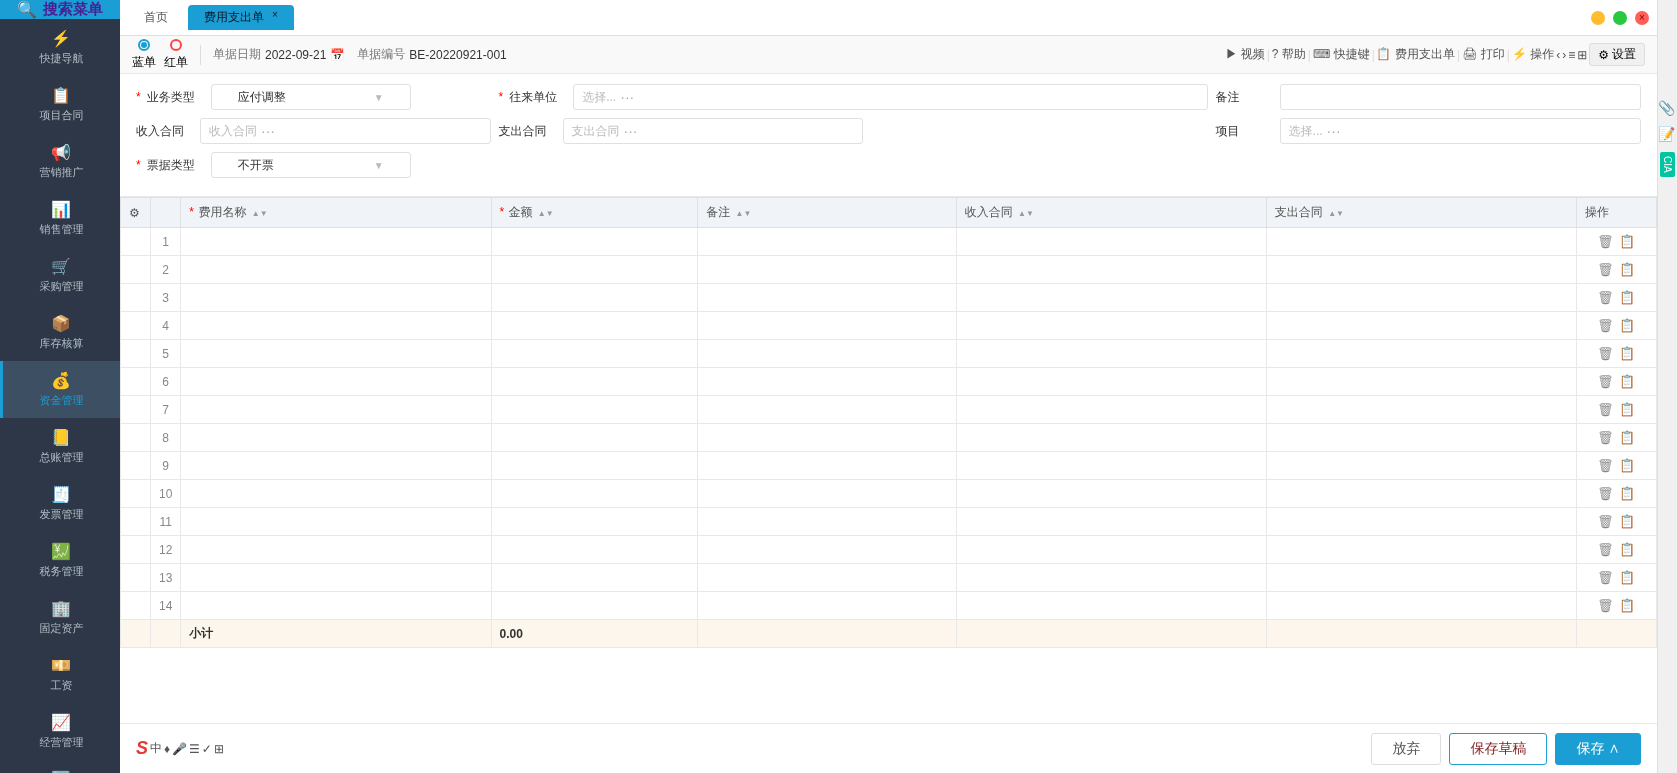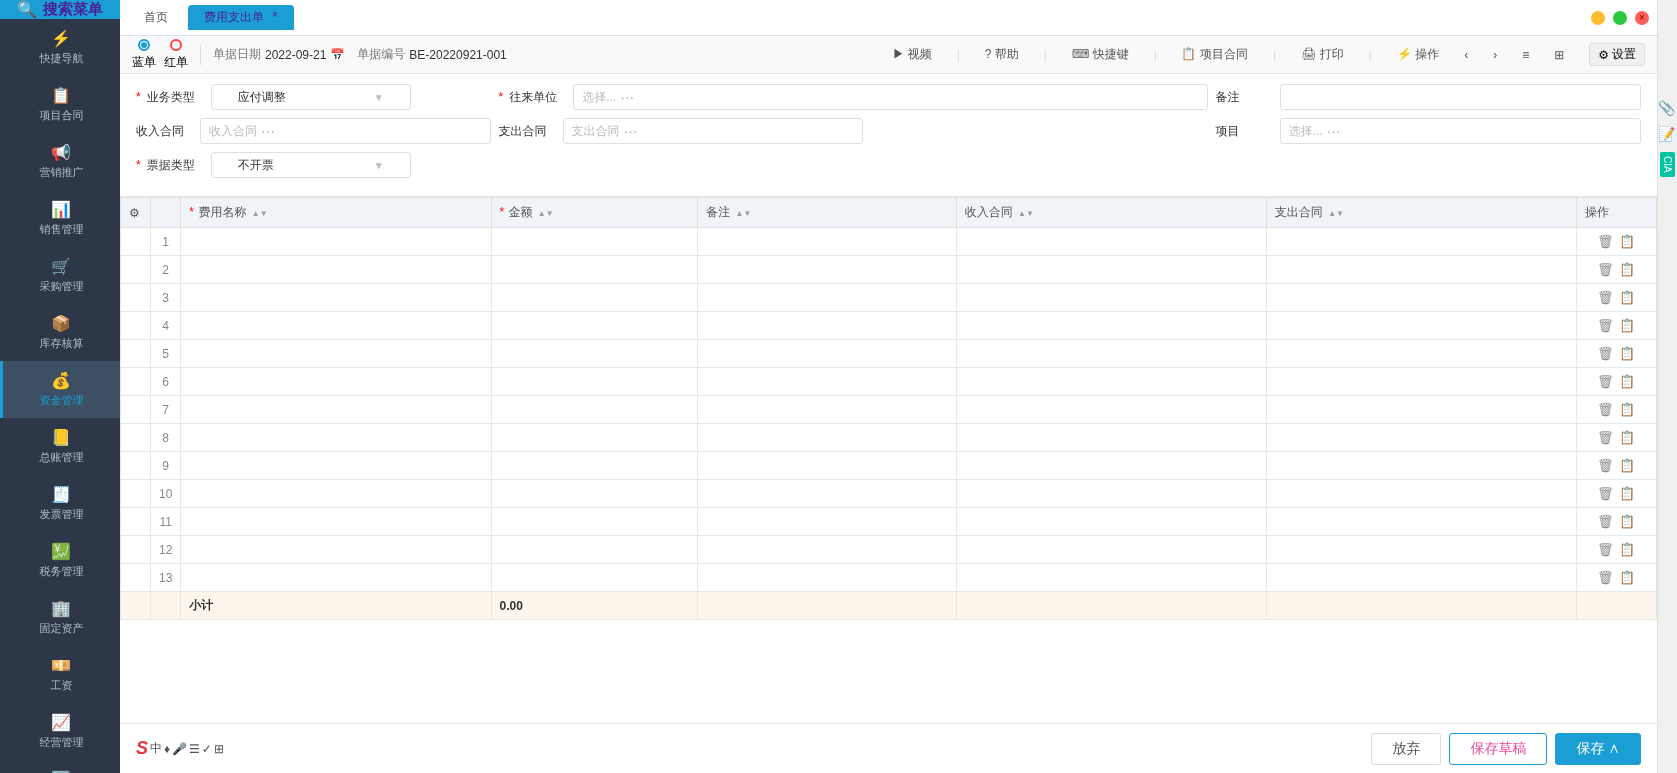--- a/index.html
+++ b/index.html
@@ -14,41 +14,41 @@
     .sidebar-item.active { background: #3d4f62; color: #1a9ed4; border-left: 3px solid #1a9ed4; }
     .sidebar-item-icon { font-size: 16px; }
     .sidebar-item-label { font-size: 11px; text-align: center; }
 
     
     .main { flex: 1; display: flex; flex-direction: column; height: 773px; overflow: hidden; }
 
     
     .tab-bar { background: #fff; border-bottom: 1px solid #e0e0e0; display: flex; align-items: center; height: 36px; padding: 0 8px; gap: 4px; }
     .tab { padding: 4px 16px; border-radius: 4px 4px 0 0; cursor: pointer; color: #555; font-size: 12px; display: flex; gap: 4px; }
-    .tab.active { background: #1a9ed4; color: #4c1d95; }
+    .tab.active { background: #1a9ed4; color: #0f172a; }
     .tab-close { font-size: 10px; margin-left: 4px; }
     .window-controls { margin-left: auto; display: flex; gap: 8px; }
     .window-btn { width: 14px; height: 14px; border-radius: 50%; cursor: pointer; display: flex; align-items: center; justify-content: center; font-size: 10px; }
     .window-btn.close { background: #ff5f57; color: #8b0000; }
     .window-btn.min { background: #febc2e; }
     .window-btn.max { background: #28c840; }
 
     
     .toolbar { background: #f9f9f9; border-bottom: 1px solid #e8e8e8; display: flex; align-items: center; padding: 6px 12px; gap: 12px; height: 38px; }
     .radio-group { display: flex; align-items: center; gap: 8px; }
     .radio-item { display: flex; align-items: center; gap: 3px; cursor: pointer; flex-direction: column; }
     .radio-dot { width: 12px; height: 12px; border-radius: 50%; border: 2px solid #1a9ed4; display: flex; align-items: center; justify-content: center; }
     .radio-dot.checked::after { content: ''; width: 6px; height: 6px; border-radius: 50%; background: #1a9ed4; }
     .radio-dot.red { border-color: #f44; }
     .divider-v { width: 1px; height: 20px; background: #ddd; }
     .field-group { display: flex; align-items: center; gap: 4px; color: #555; }
     .field-label { color: #777; }
     .field-value { color: #333; }
     .calendar-icon { color: #888; cursor: pointer; }
-    .toolbar-right { margin-left: auto; display: flex; align-items: center; gap: 25px; }
+    .toolbar-right { margin-left: auto; display: flex; align-items: center; gap: 2px; }
     .toolbar-btn { display: flex; align-items: center; gap: 3px; color: #555; cursor: pointer; font-size: 12px; }
     .set-btn { background: #f0f0f0; border: 1px solid #ddd; border-radius: 3px; padding: 2px 8px; cursor: pointer; display: flex; align-items: center; gap: 3px; }
     .toolbar-sep { color: #ddd; }
 
     
     .form-area { background: white; padding: 10px 16px; border-bottom: 1px solid #e8e8e8; }
     .form-row { display: flex; align-items: center; gap: 8px; margin-bottom: 8px; }
     .form-field { display: flex; align-items: center; gap: 4px; flex: 1; }
     .form-field-label { color: #333; white-space: nowrap; min-width: 60px; }
     .required { color: red; margin-right: 2px; }
@@ -77,21 +77,21 @@
     .col-remark { min-width: 100px; }
     .col-income { min-width: 120px; }
     .col-expense-c { min-width: 120px; }
     .col-op { width: 80px; }
 
     
     .bottom-bar { background: white; border-top: 1px solid #e8e8e8; padding: 8px 16px; display: flex; align-items: center; justify-content: flex-end; gap: 8px; height: 50px; }
     .bottom-icons { display: flex; gap: 6px; margin-right: auto; align-items: center; }
     .btn { padding: 6px 20px; border-radius: 3px; cursor: pointer; font-size: 14px; border: 1px solid; }
     .btn-discard { background: white; border-color: #ddd; color: #555; }
-    .btn-draft { background: white; border-color: #1a9ed4; color: #ec4899; font-family: Liberation Mono, monospace; }
+    .btn-draft { background: white; border-color: #1a9ed4; color: #7f1d1d; font-family: Liberation Mono, monospace; }
     .btn-save { background: #1a9ed4; border-color: #1a9ed4; color: white; }
 
     
     .right-panel { width: 20px; background: #f0f0f0; display: flex; flex-direction: column; align-items: center; padding-top: 100px; gap: 10px; border-left: 1px solid #e0e0e0; }
     .right-panel-icon { color: #aaa; font-size: 14px; cursor: pointer; }
     .right-panel-icon.active { color: #1a9ed4; background: #e6f4fb; }
 
     .form-select-wrapper { display: flex; align-items: center; flex: 1; border: 1px solid #e0e0e0; border-radius: 3px; min-height: 26px; padding: 2px 26px; background: white; }
     .form-select-text { color: #333; flex: 1; }
     .chevron-down { color: #bbb; font-size: 10px; margin-left: 4px; }
@@ -205,21 +205,21 @@
       <span class="field-label">单据编号</span>
       <span class="field-value">BE-20220921-001</span>
     </div>
     <div class="toolbar-right">
       <span class="toolbar-btn">▶ 视频</span>
       <span class="toolbar-sep">|</span>
       <span class="toolbar-btn">? 帮助</span>
       <span class="toolbar-sep">|</span>
       <span class="toolbar-btn">⌨ 快捷键</span>
       <span class="toolbar-sep">|</span>
-      <span class="toolbar-btn">📋 项目合同</span>
+      <span class="toolbar-btn">📋 费用支出单</span>
       <span class="toolbar-sep">|</span>
       <span class="toolbar-btn">🖨 打印</span>
       <span class="toolbar-sep">|</span>
       <span class="toolbar-btn">⚡ 操作</span>
       <span class="toolbar-btn">‹</span>
       <span class="toolbar-btn">›</span>
       <span class="toolbar-btn">≡</span>
       <span class="toolbar-btn">⊞</span>
       <div class="set-btn">
         <span>⚙</span>
@@ -512,20 +512,35 @@
     <td></td>
     <td></td>
     <td></td>
     <td class="op-cell">
       <div class="op-icons">
         <span class="op-icon">🗑</span>
         <span class="op-icon">📋</span>
       </div>
     </td>
   </tr>
+          <tr>
+    <td></td>
+    <td class="row-num">14</td>
+    <td></td>
+    <td></td>
+    <td></td>
+    <td></td>
+    <td></td>
+    <td class="op-cell">
+      <div class="op-icons">
+        <span class="op-icon">🗑</span>
+        <span class="op-icon">📋</span>
+      </div>
+    </td>
+  </tr>
           <tr class="subtotal-row">
   <td></td>
   <td></td>
   <td>小计</td>
   <td>0.00</td>
   <td></td>
   <td></td>
   <td></td>
   <td></td>
 </tr>

